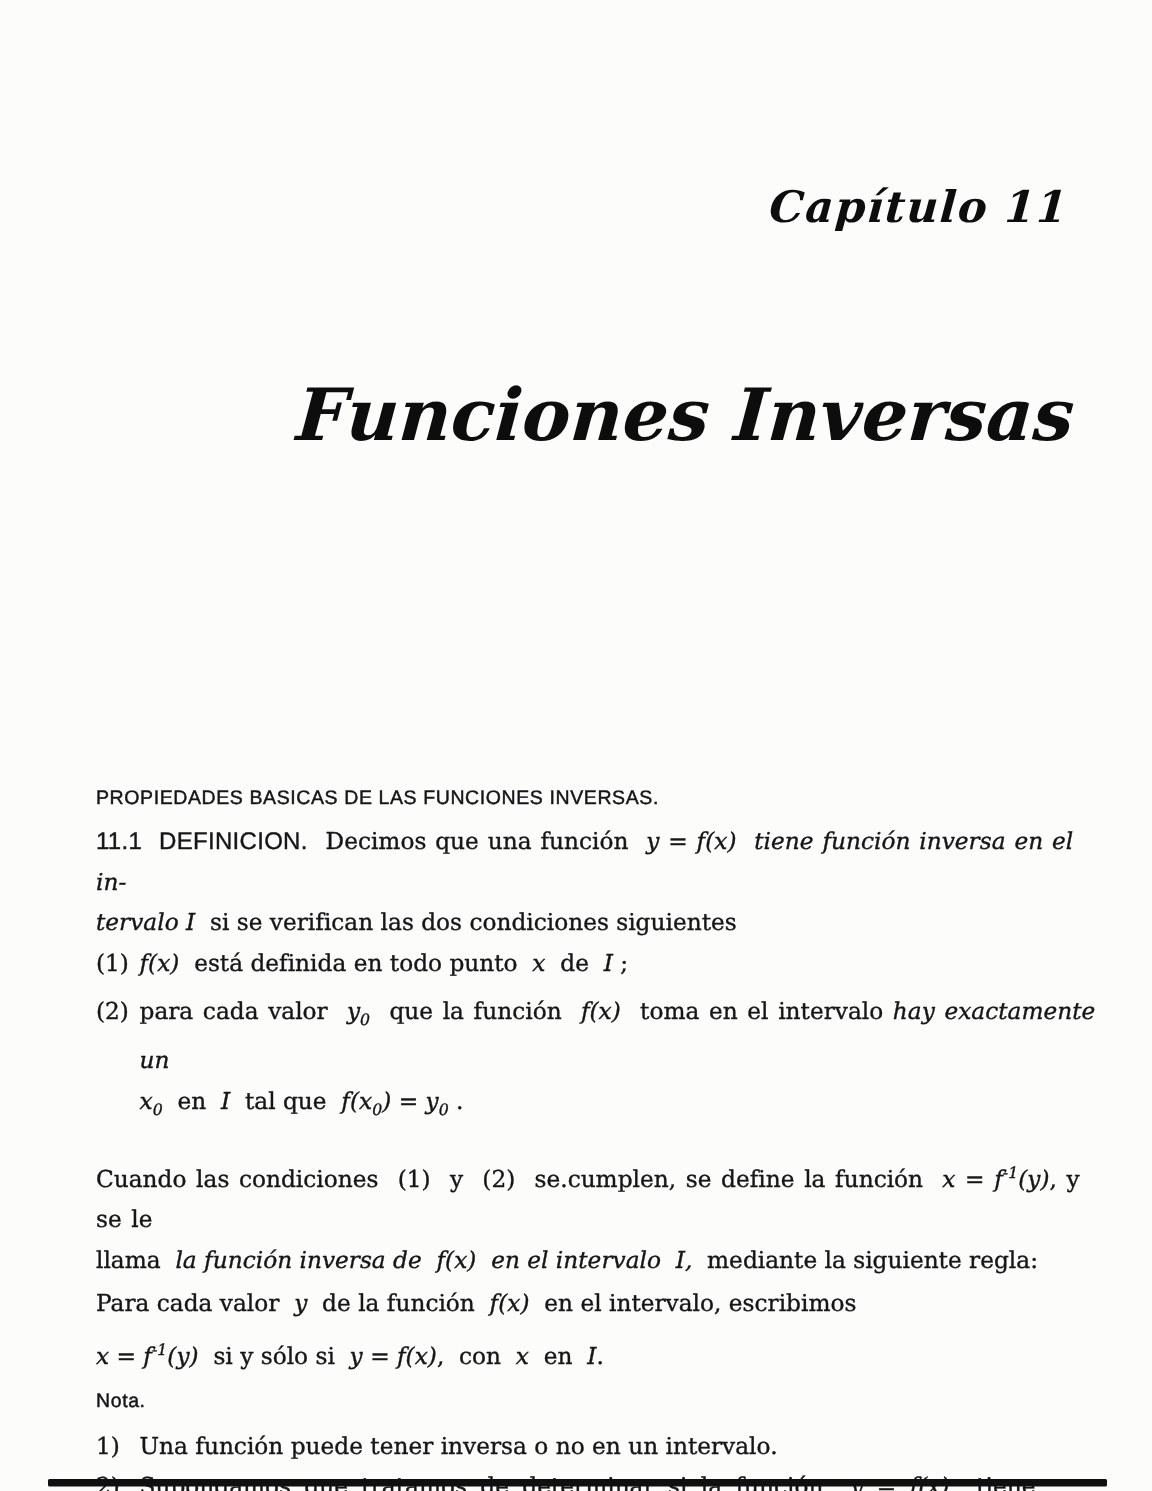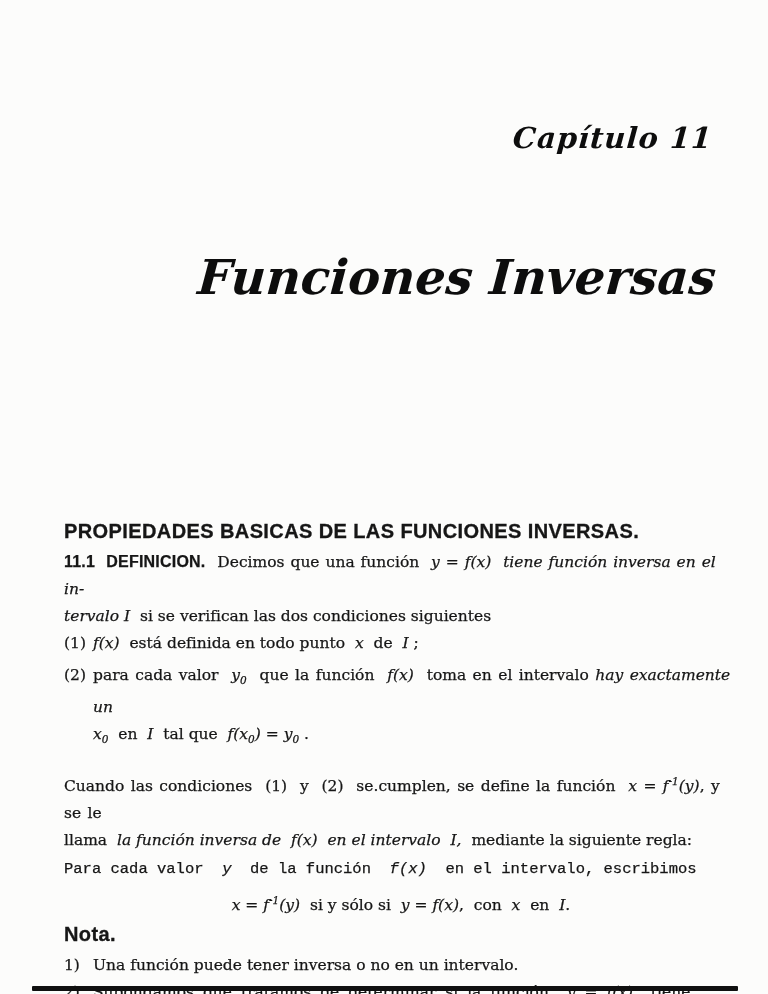--- a/index.html
+++ b/index.html
@@ -57,50 +57,50 @@
     position:absolute;
     left:64px; top:518px;
     width:674px;
     font-size:15.5px;
     line-height:27px;
     -webkit-text-stroke:0.25px var(--ink);
     white-space:pre-wrap;
   }
   .bodyline{display:block;}
   .bodyline.item{display:flex;}
-  .bodyline.center{text-align:center;}
+  .bodyline.center{text-align:left;}
   .bodyline .marker{
     flex:0 0 29px;
     white-space:pre;
   }
   .bodyline .content{flex:1 1 auto; min-width:0;}
   .bodyline.heading{
     font-family:"Liberation Sans", sans-serif;
-    font-weight:700;
-    font-size:20px;
+    font-weight:400;
+    font-size:13px;
     letter-spacing:0.4px;
     -webkit-text-stroke:0.3px var(--ink);
   }
   
   .seg-n{}
   .seg-i{font-style:italic;}
   .seg-bsans{
     font-family:"Liberation Sans", sans-serif;
-    font-weight:700;
+    font-weight:400;
     font-size:16px;
     letter-spacing:0.2px;
     text-align:center;
   }
   .seg-sub{font-style:italic;font-size:10.5px;vertical-align:-4px;}
   .seg-sup{font-style:italic;font-size:10.5px;vertical-align:6px;}
   
   .body-text .bodyline:nth-child(2){margin-top:3px;word-spacing:1px;}
   .body-text .bodyline:nth-child(5){margin-top:5px;word-spacing:1.5px;}
   .body-text .bodyline:nth-child(7){margin-top:15px;word-spacing:1.5px;}
-  .body-text .bodyline:nth-child(9){margin-top:2px;font-family:Liberation Mono, monospace;}
+  .body-text .bodyline:nth-child(9){margin-top:2px;}
   .body-text .bodyline:nth-child(10){margin-top:4px;}
   .body-text .bodyline:nth-child(11){margin-top:2px;}
   .body-text .bodyline:nth-child(12){margin-top:4px;}
   .body-text .bodyline:nth-child(13){word-spacing:4px;}
 </style>
 </head>
 <body>
 
 <div class="page">
   <div class="chapter-label">Capítulo 11</div>

